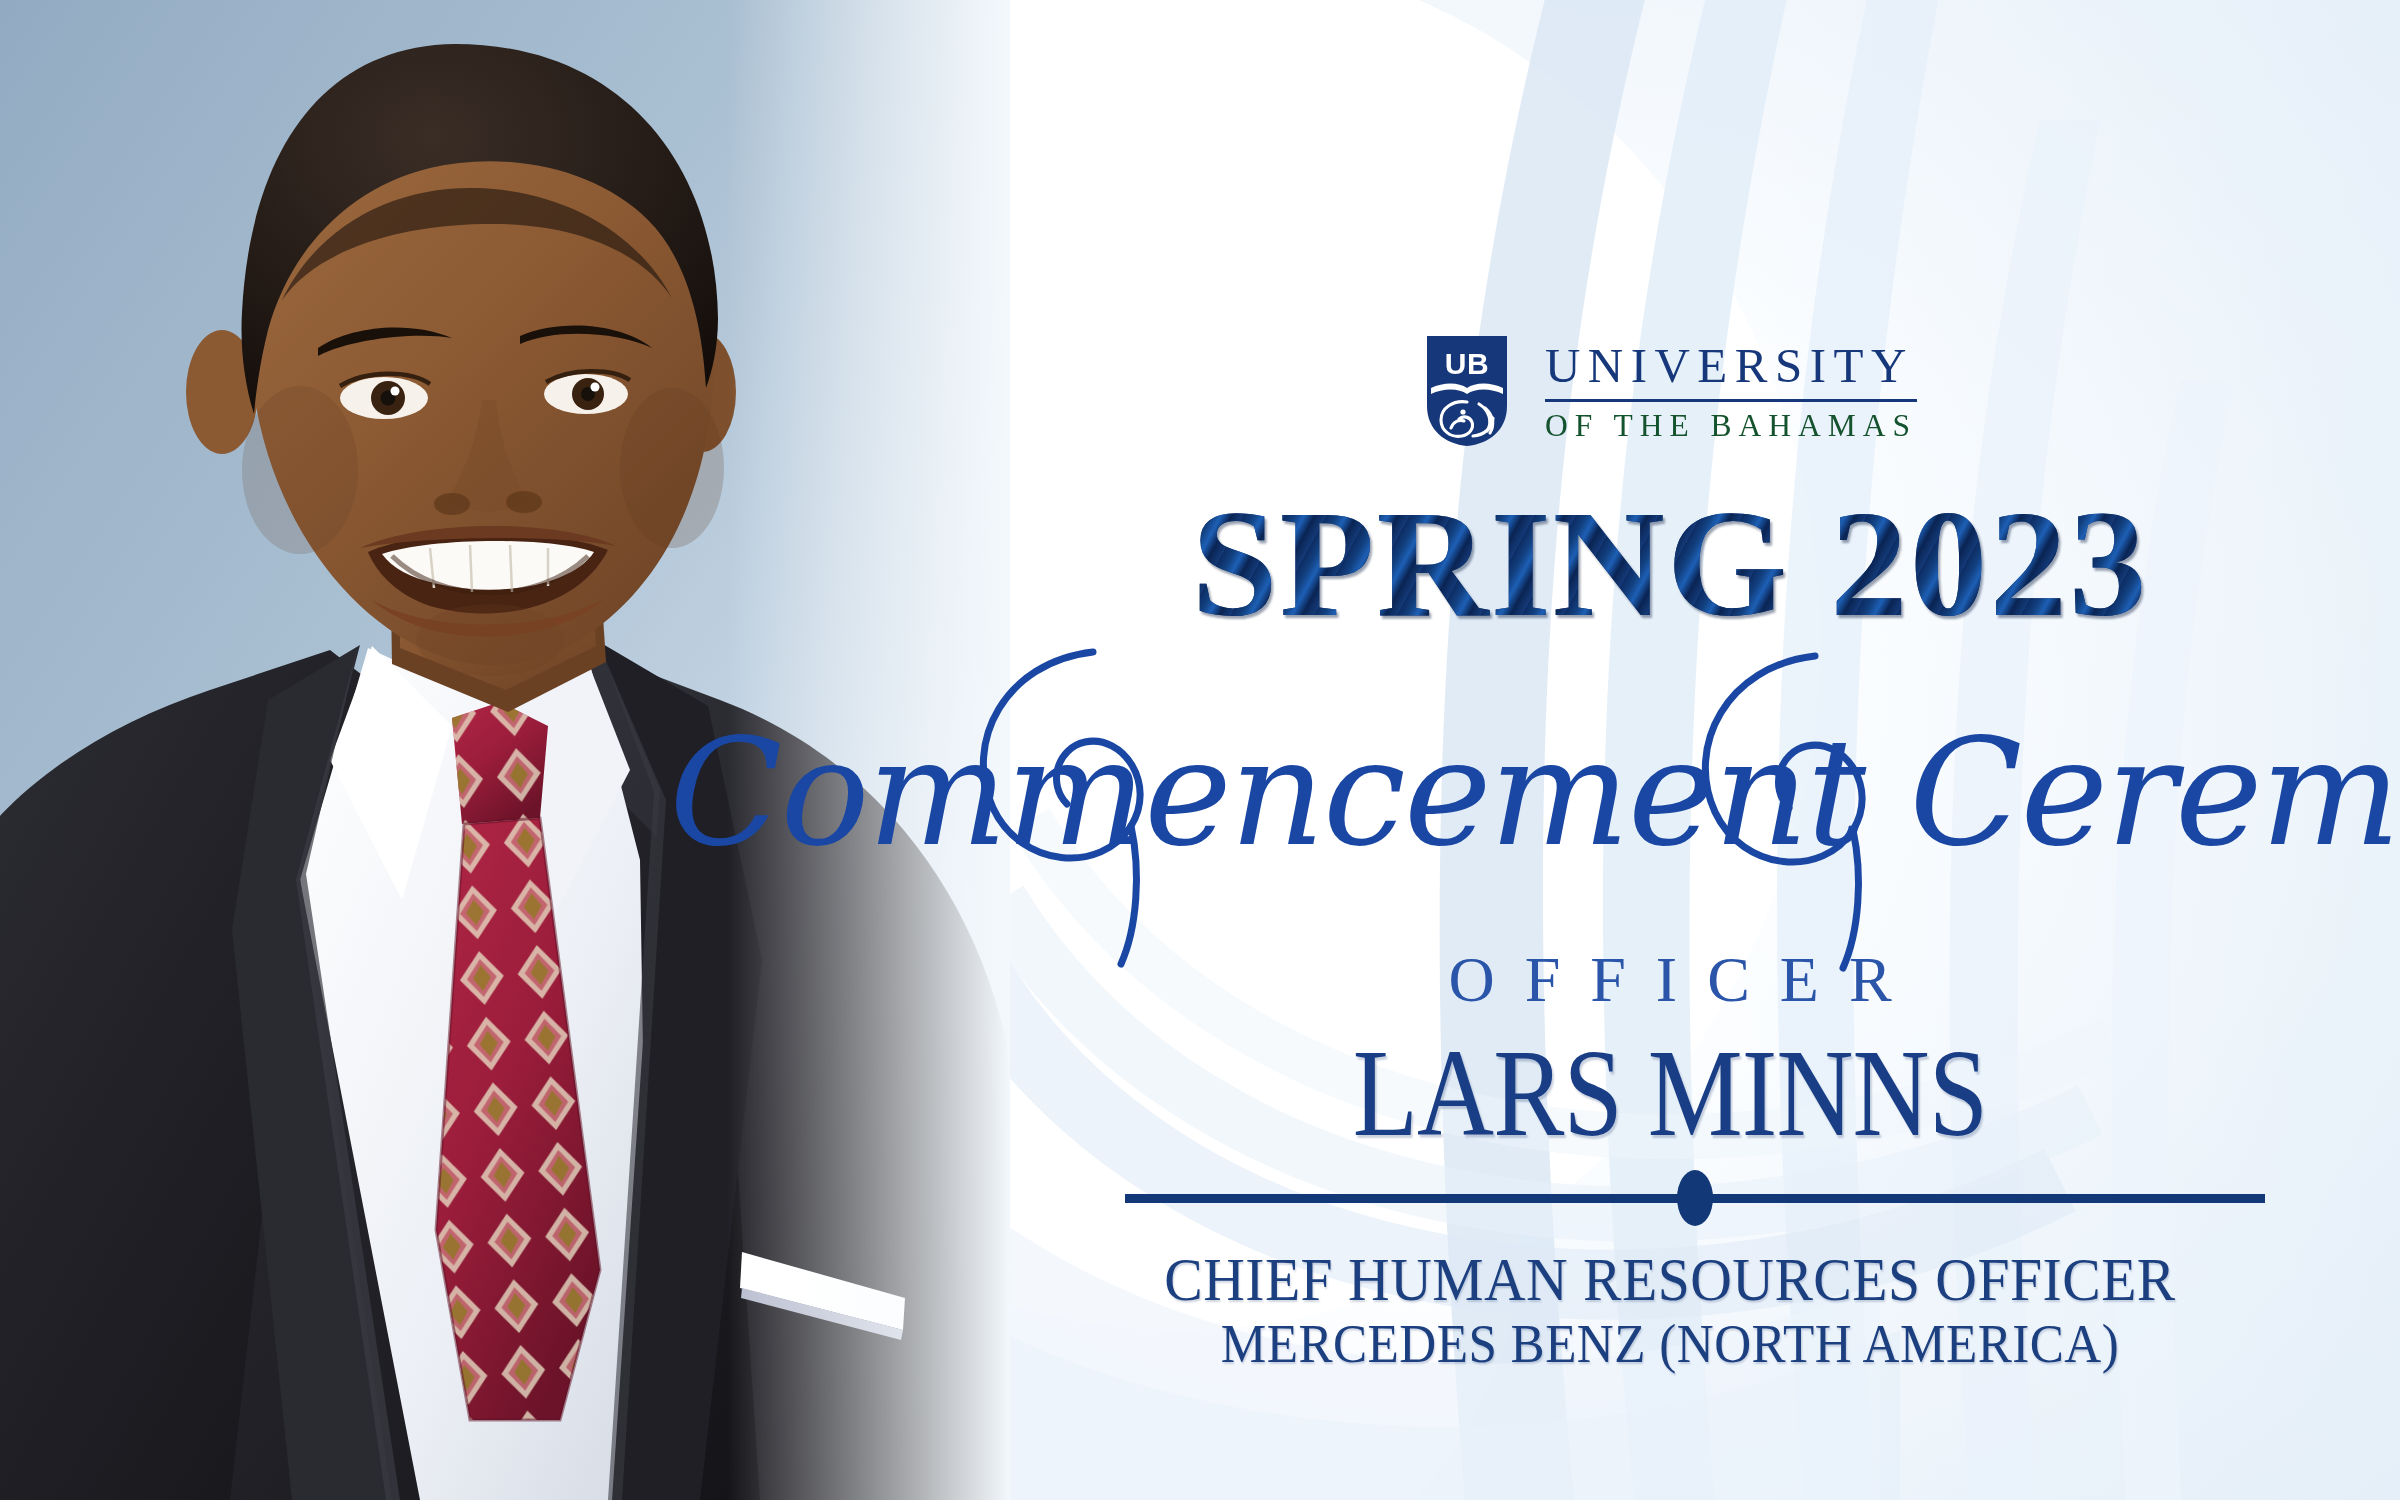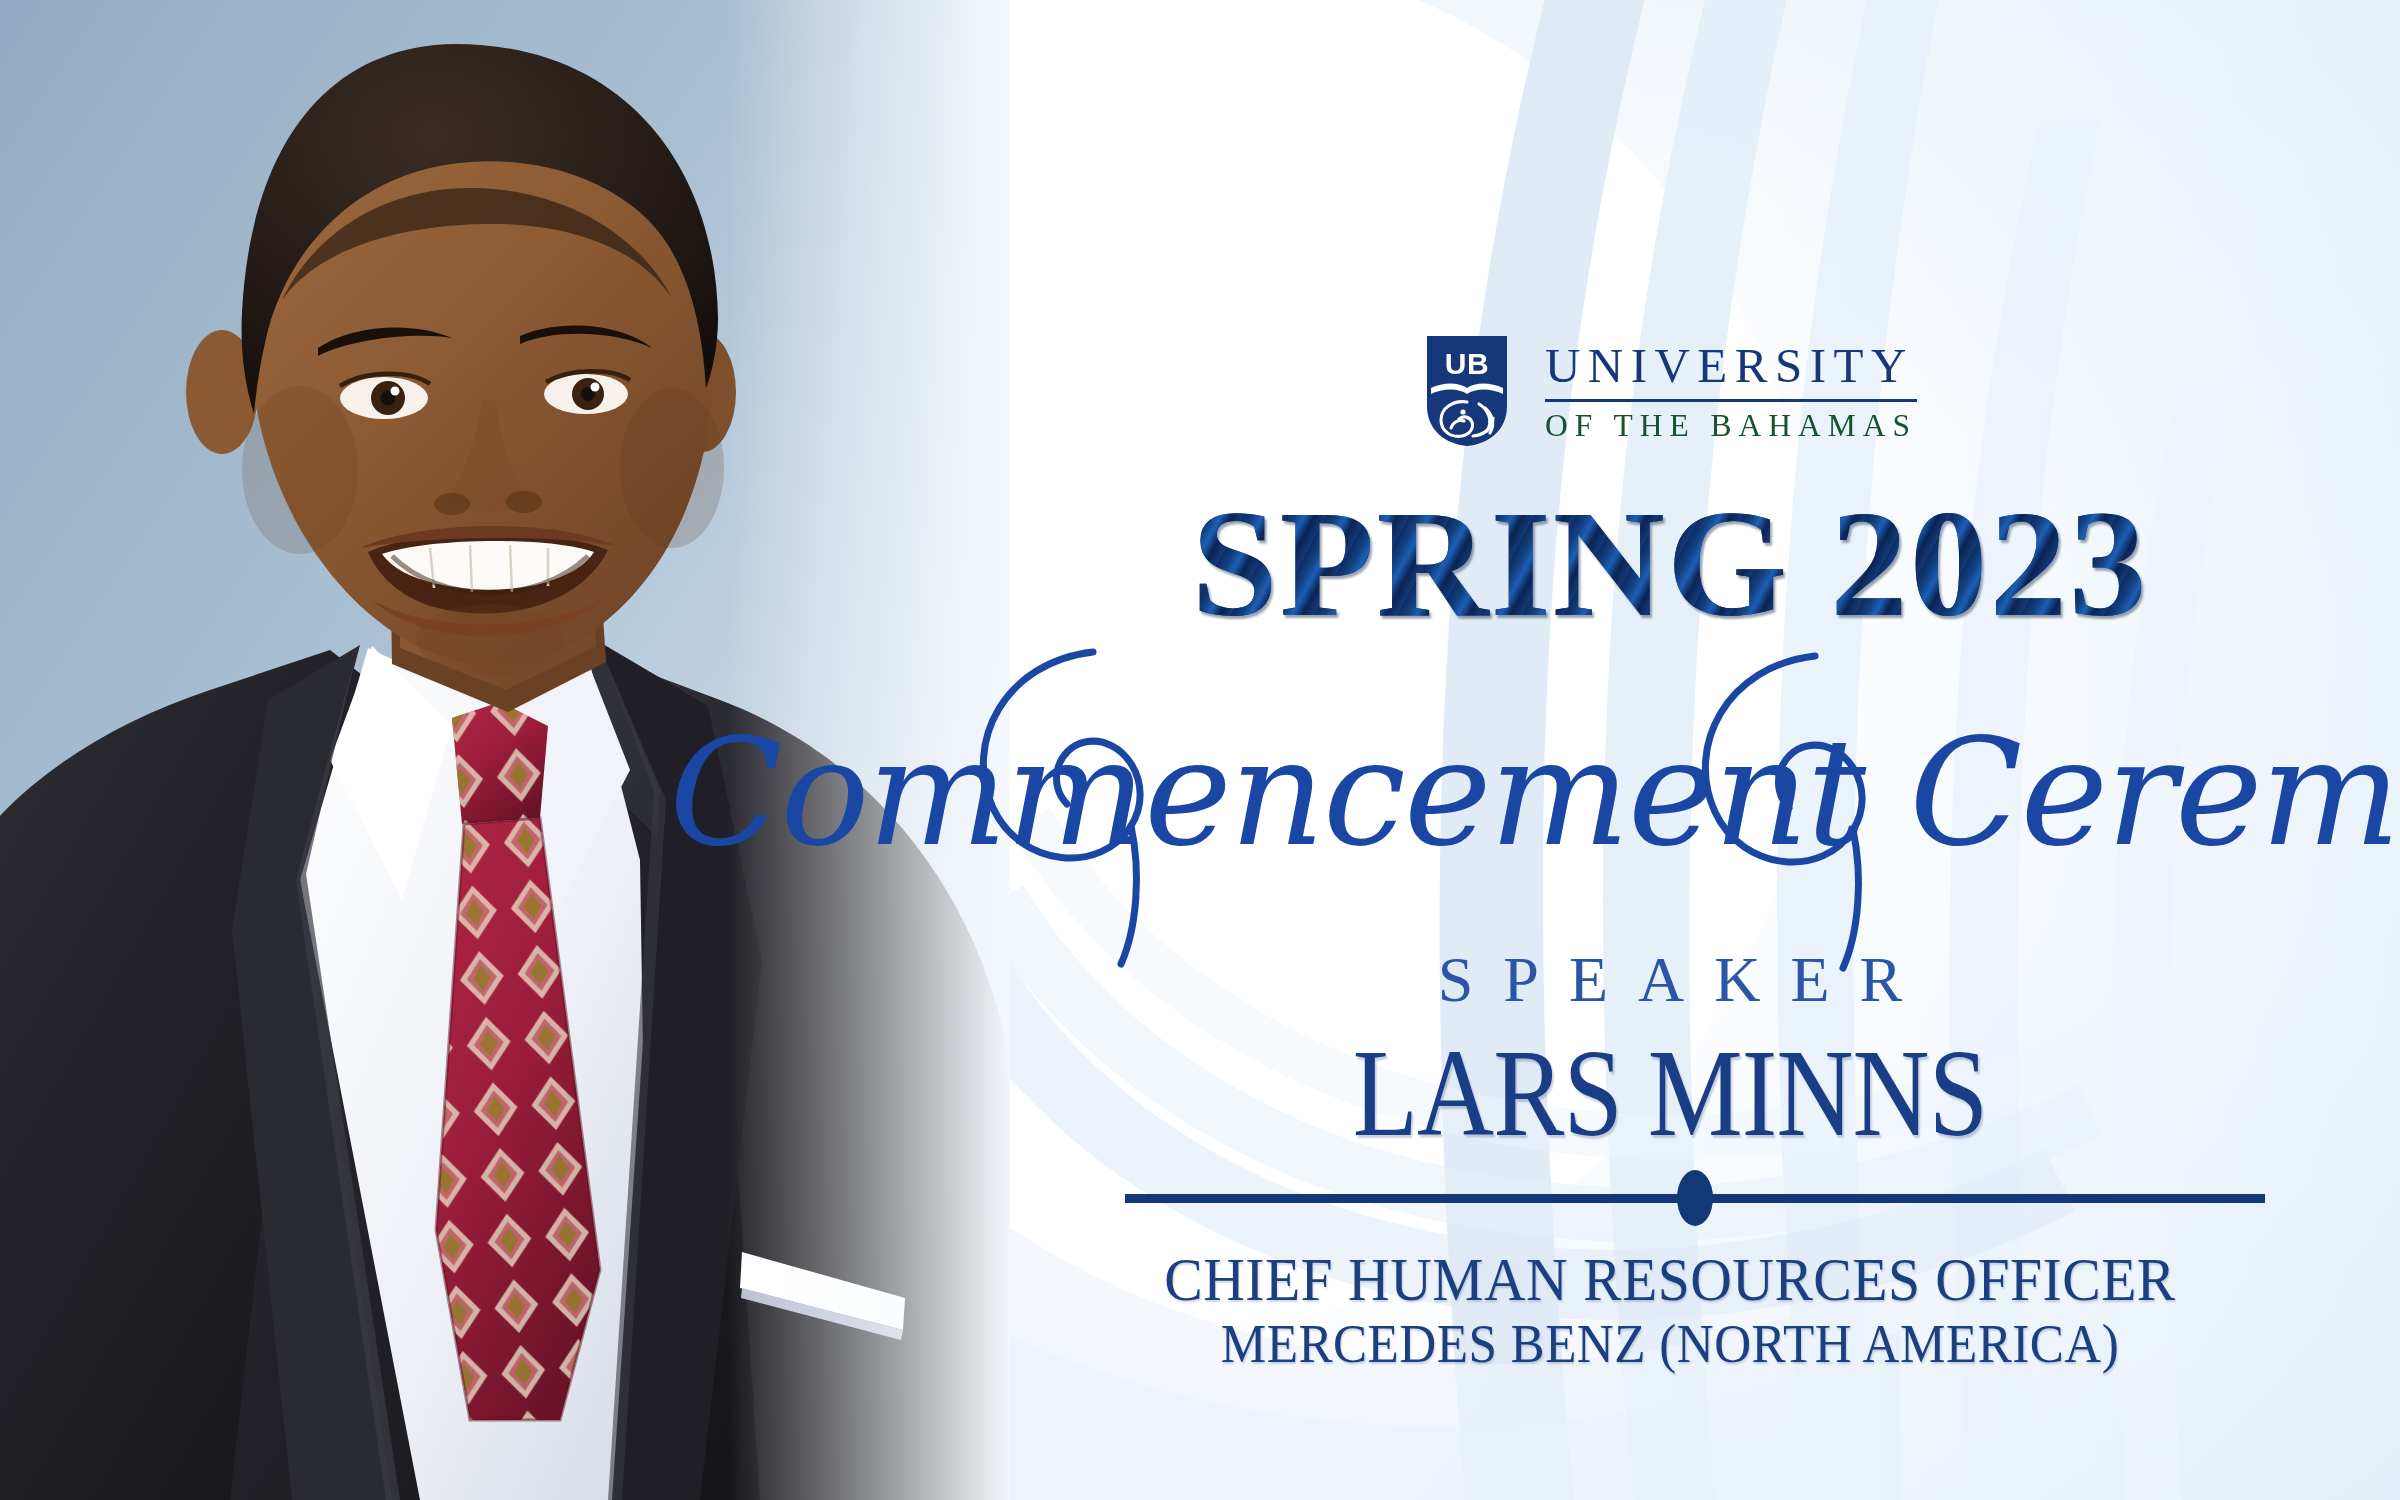--- a/index.html
+++ b/index.html
@@ -379,21 +379,21 @@
         <g fill="none" stroke="#1a47a3" stroke-width="7" stroke-linecap="round">
           <path d="M158,40 C70,50 28,130 58,196 C86,256 166,262 196,214 C222,172 188,122 150,130 C122,136 112,172 132,192"></path>
           <path d="M196,214 C206,260 202,316 186,352"></path>
           <path d="M880,44 C792,54 750,134 780,200 C808,260 888,266 918,218 C944,176 910,126 872,134 C844,140 834,176 854,196"></path>
           <path d="M918,218 C928,264 924,320 908,356"></path>
         </g>
         <text class="script-text" x="730" y="232" text-anchor="middle">Commencement Ceremony</text>
       </svg>
     </div>
 
-    <div class="speaker-kicker">SPEAKER</div>
+    <div class="speaker-kicker">OFFICER</div>
 
     <div class="speaker-name">LARS MINNS</div>
 
     <div class="divider">
       <div class="rule"></div>
       <div class="dot"></div>
     </div>
 
     <div class="title1">CHIEF HUMAN RESOURCES OFFICER</div>
     <div class="title2">MERCEDES BENZ (NORTH AMERICA)</div>

